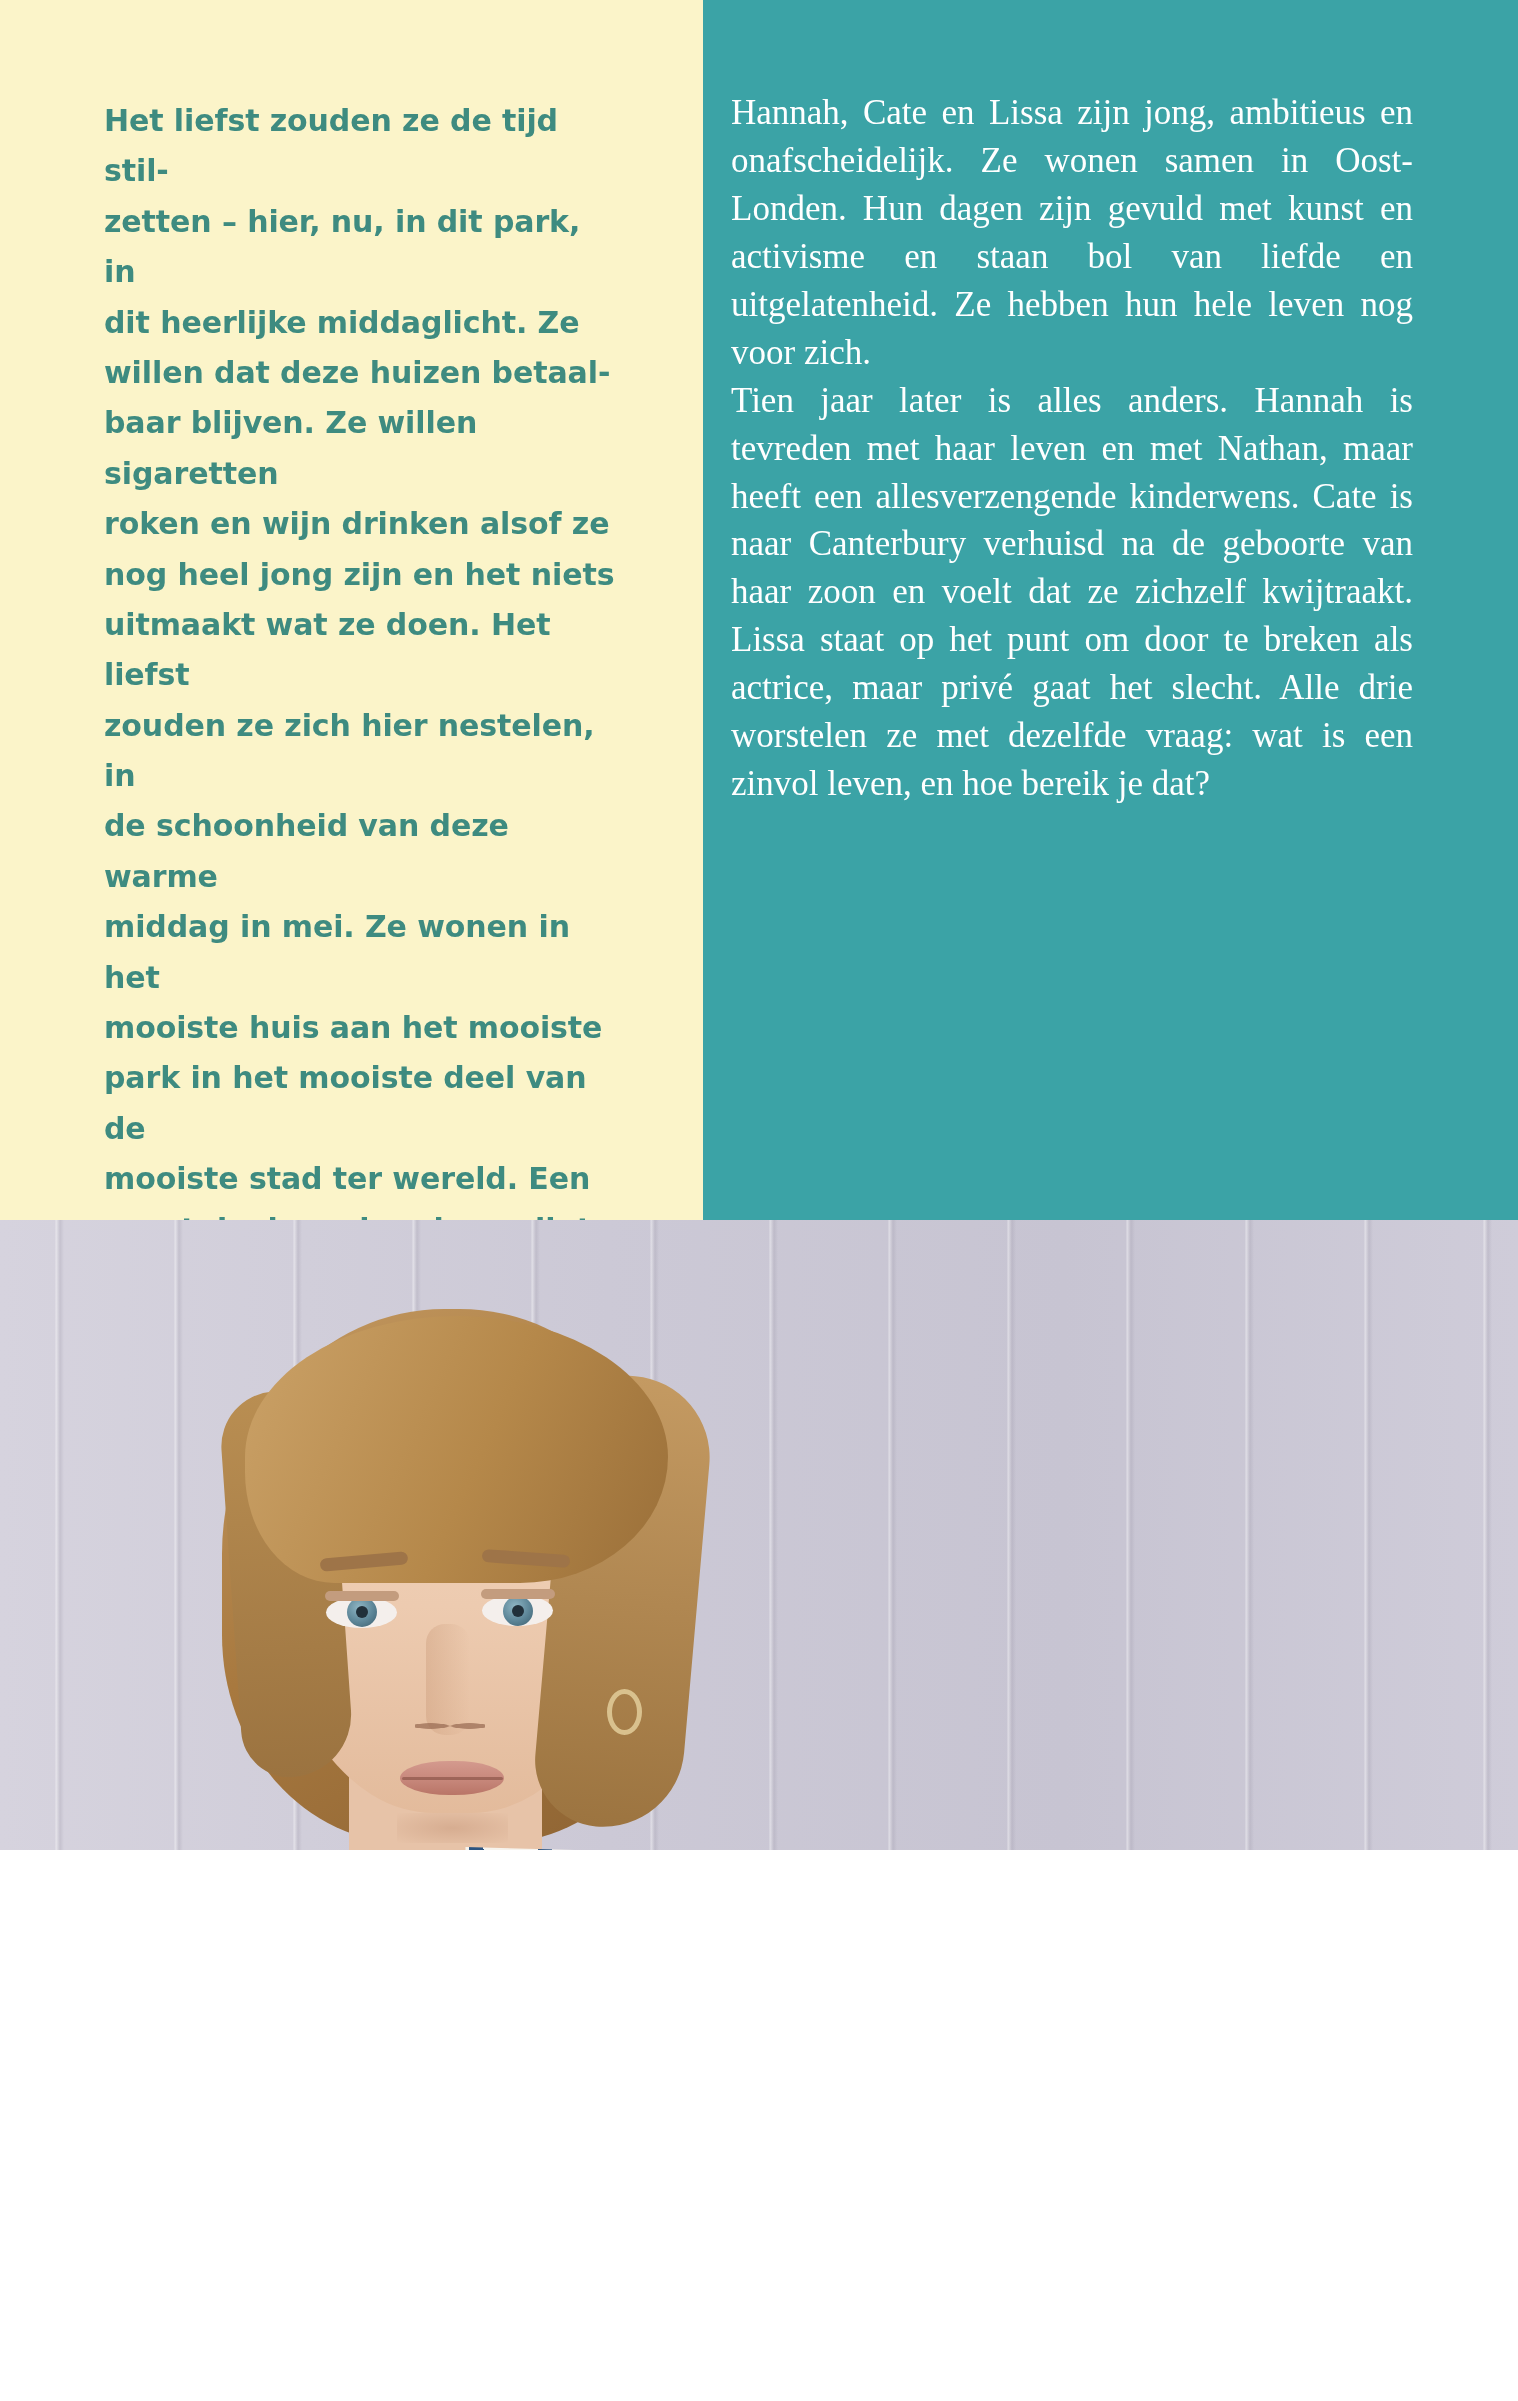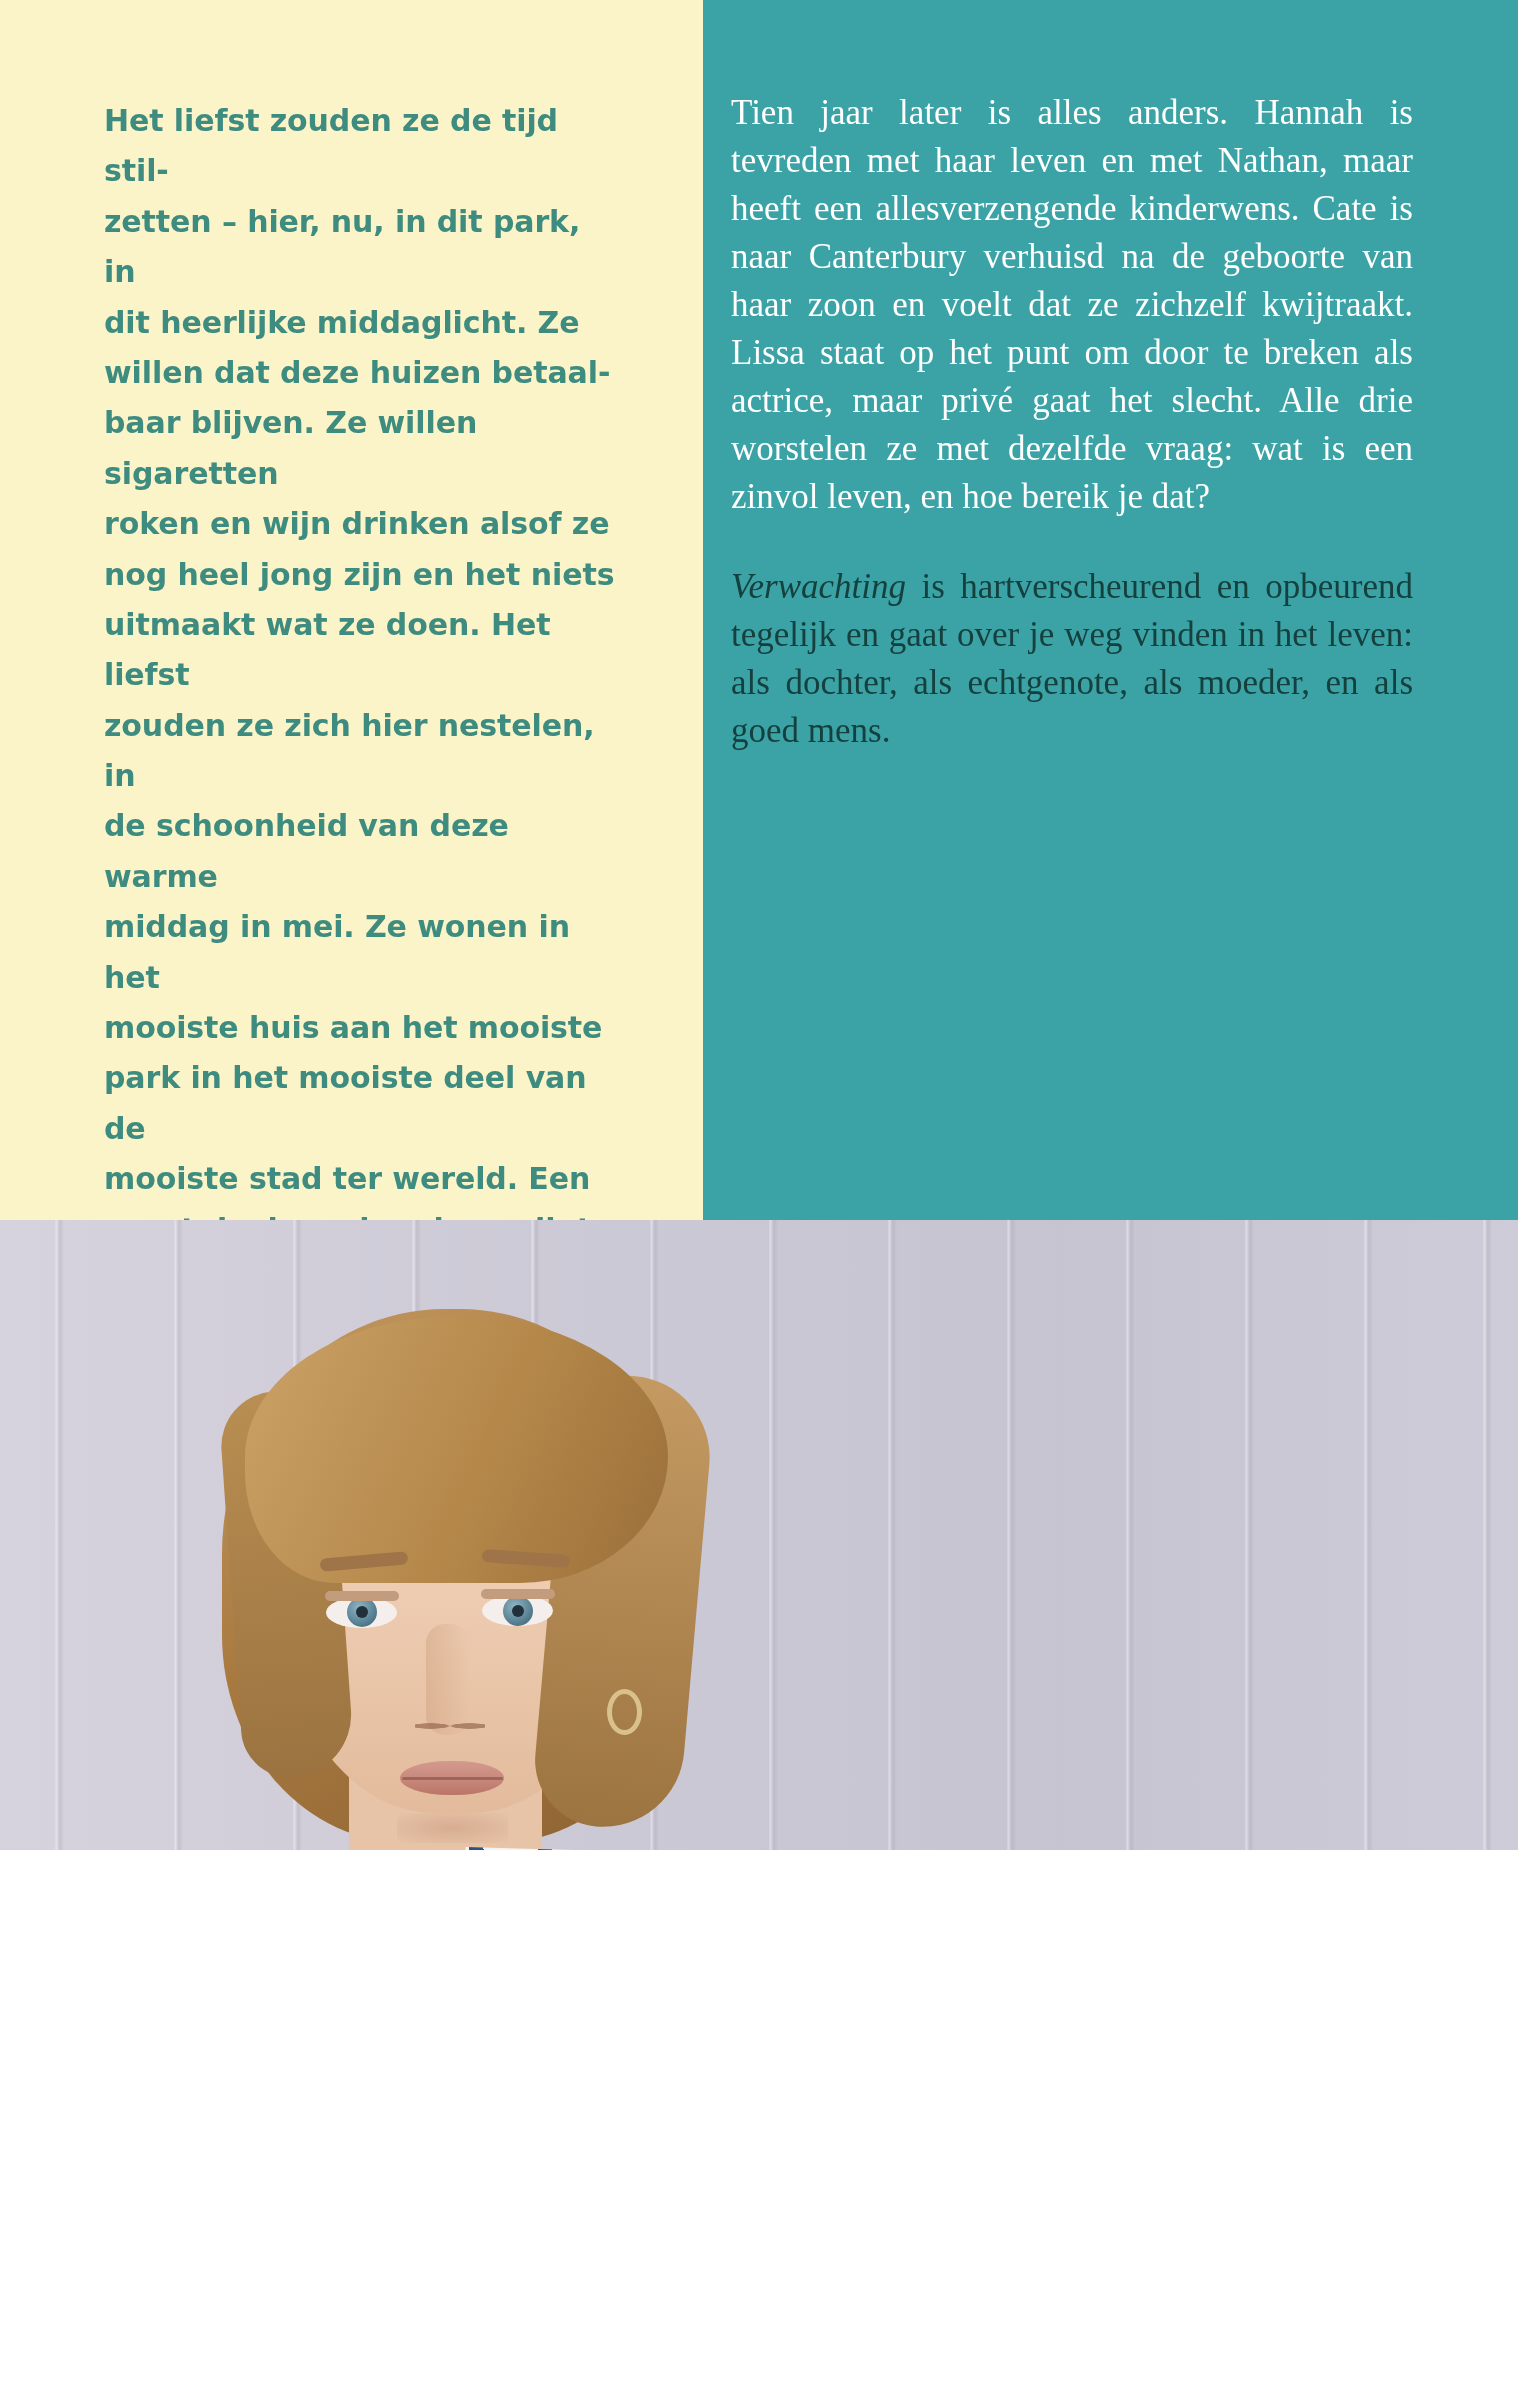--- a/index.html
+++ b/index.html
@@ -373,22 +373,22 @@
 voor hen. Ze hebben fouten ge-
 maakt, maar geen noodlottige.
 Ze zijn niet heel jong meer, maar
 voelen zich nog niet oud. Het
 leven is nog kneedbaar en vol
 mogelijkheden.</div>
     </div>
 
     <div id="blurb-panel">
       <div id="blurb-inner">
+        <p class="blurb-para">Hannah, Cate en Lissa zijn jong, ambitieus en onafscheidelijk. Ze wonen samen in Oost-Londen. Hun dagen zijn gevuld met kunst en activisme en staan bol van liefde en uitgelatenheid. Ze hebben hun hele leven nog voor zich.</p>
         <p class="blurb-para tight">Tien jaar later is alles anders. Hannah is tevreden met haar leven en met Nathan, maar heeft een allesverzengende kinderwens. Cate is naar Canterbury verhuisd na de geboorte van haar zoon en voelt dat ze zichzelf kwijtraakt. Lissa staat op het punt om door te breken als actrice, maar privé gaat het slecht. Alle drie worstelen ze met dezelfde vraag: wat is een zinvol leven, en hoe bereik je dat?</p>
-        <p id="blurb-closing"><span class="title-italic">Verwachting</span><span> is hartverscheurend en opbeurend tegelijk en gaat over je weg vinden in het leven: als dochter, als echtgenote, als moeder, en als goed mens.</span></p>
       </div>
     </div>
   </div>
 
   <div id="photo-section">
 
     <div id="portrait">
       <div id="hair-back"></div>
       <div id="neck"></div>
       <div id="neck-shadow"></div>

